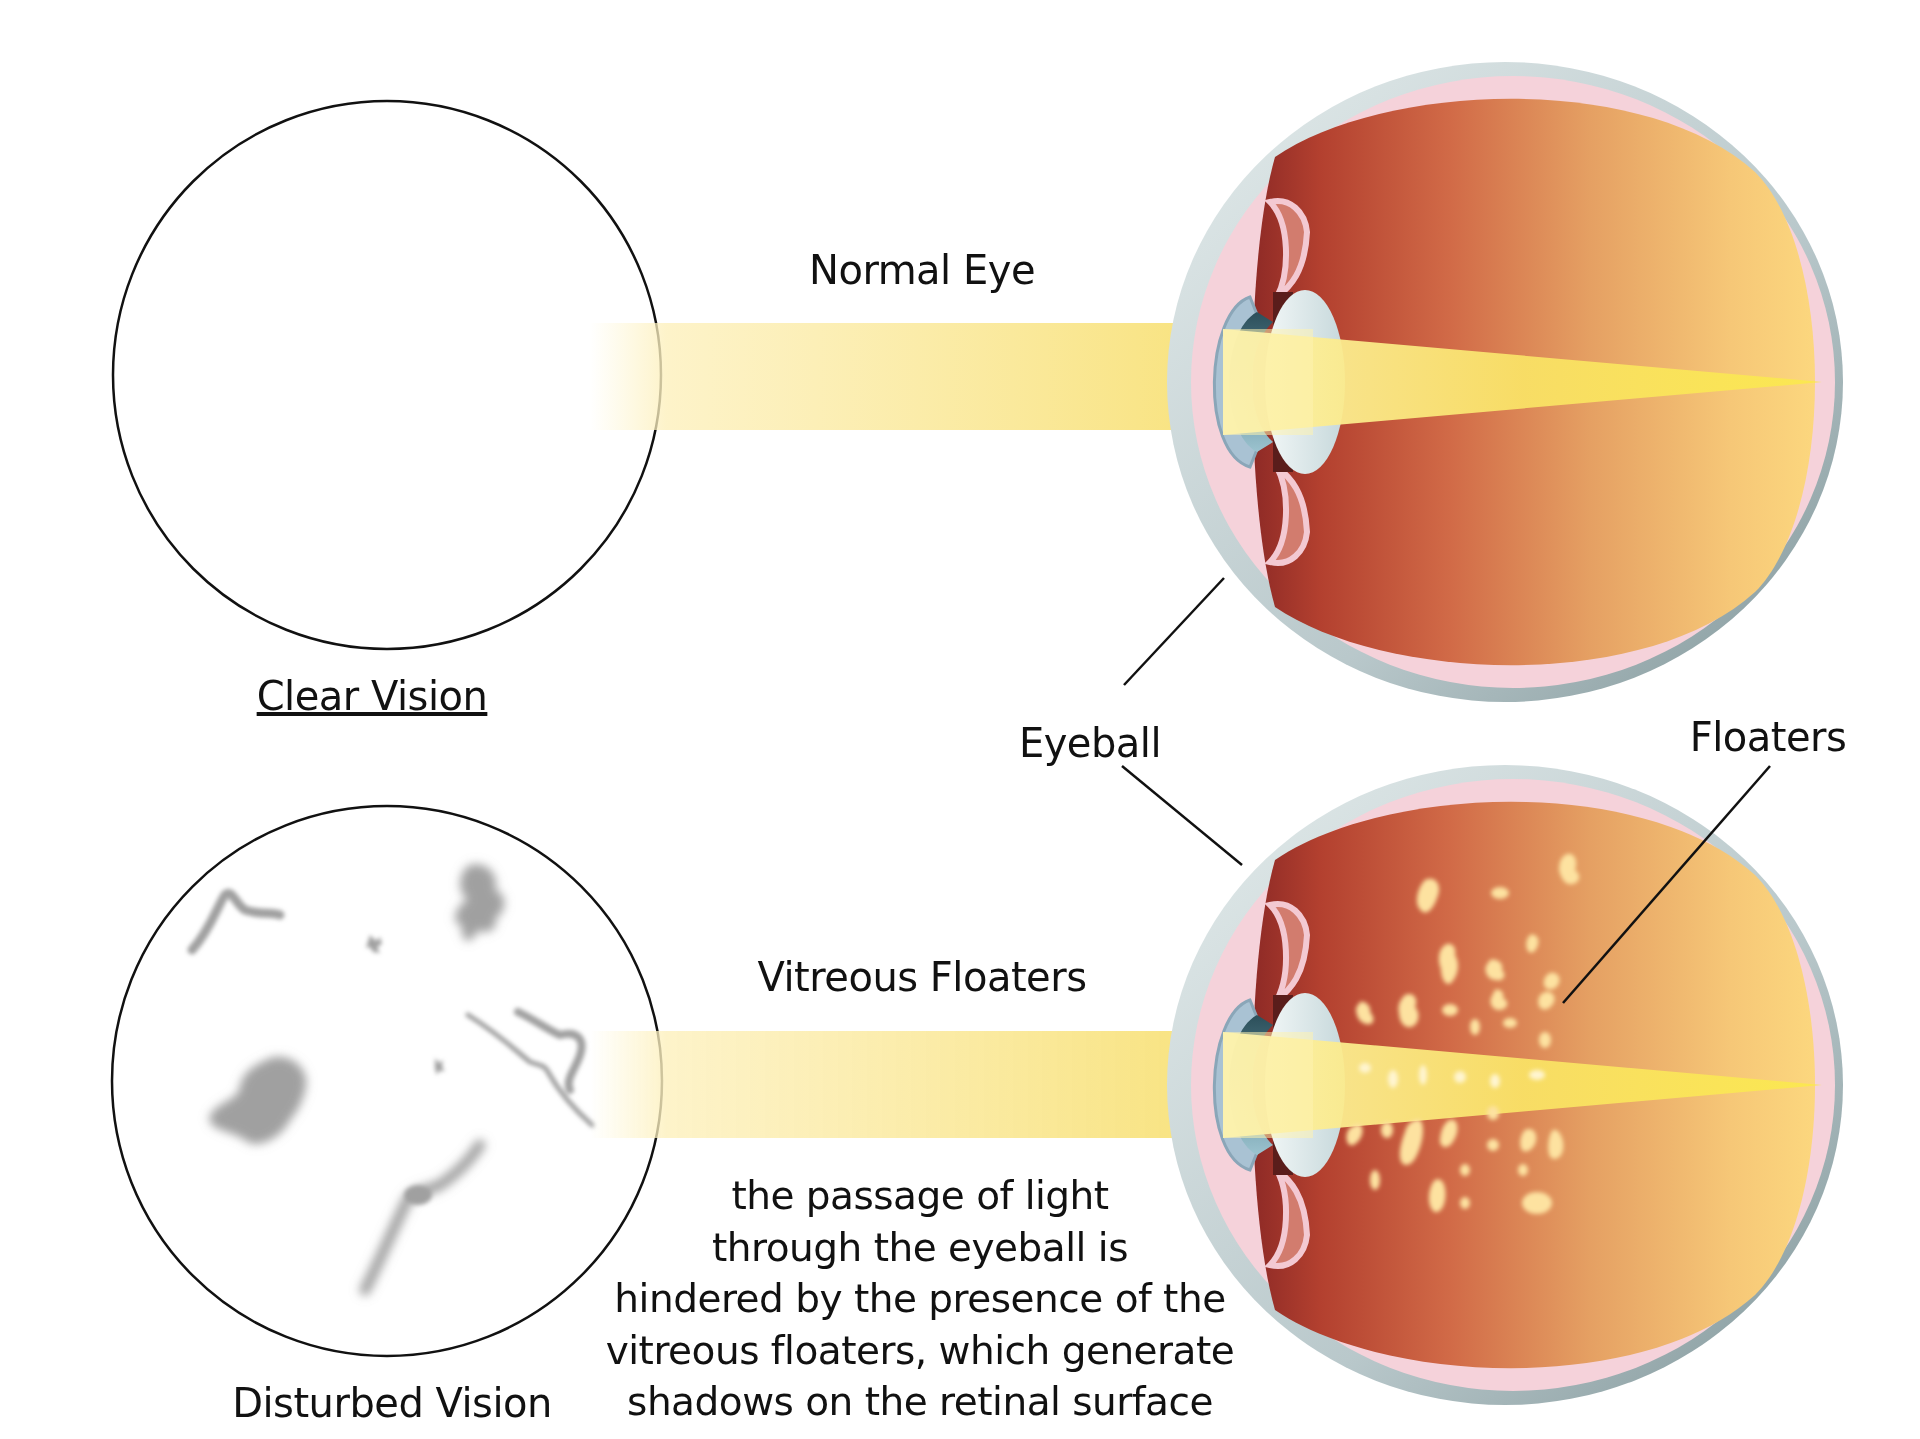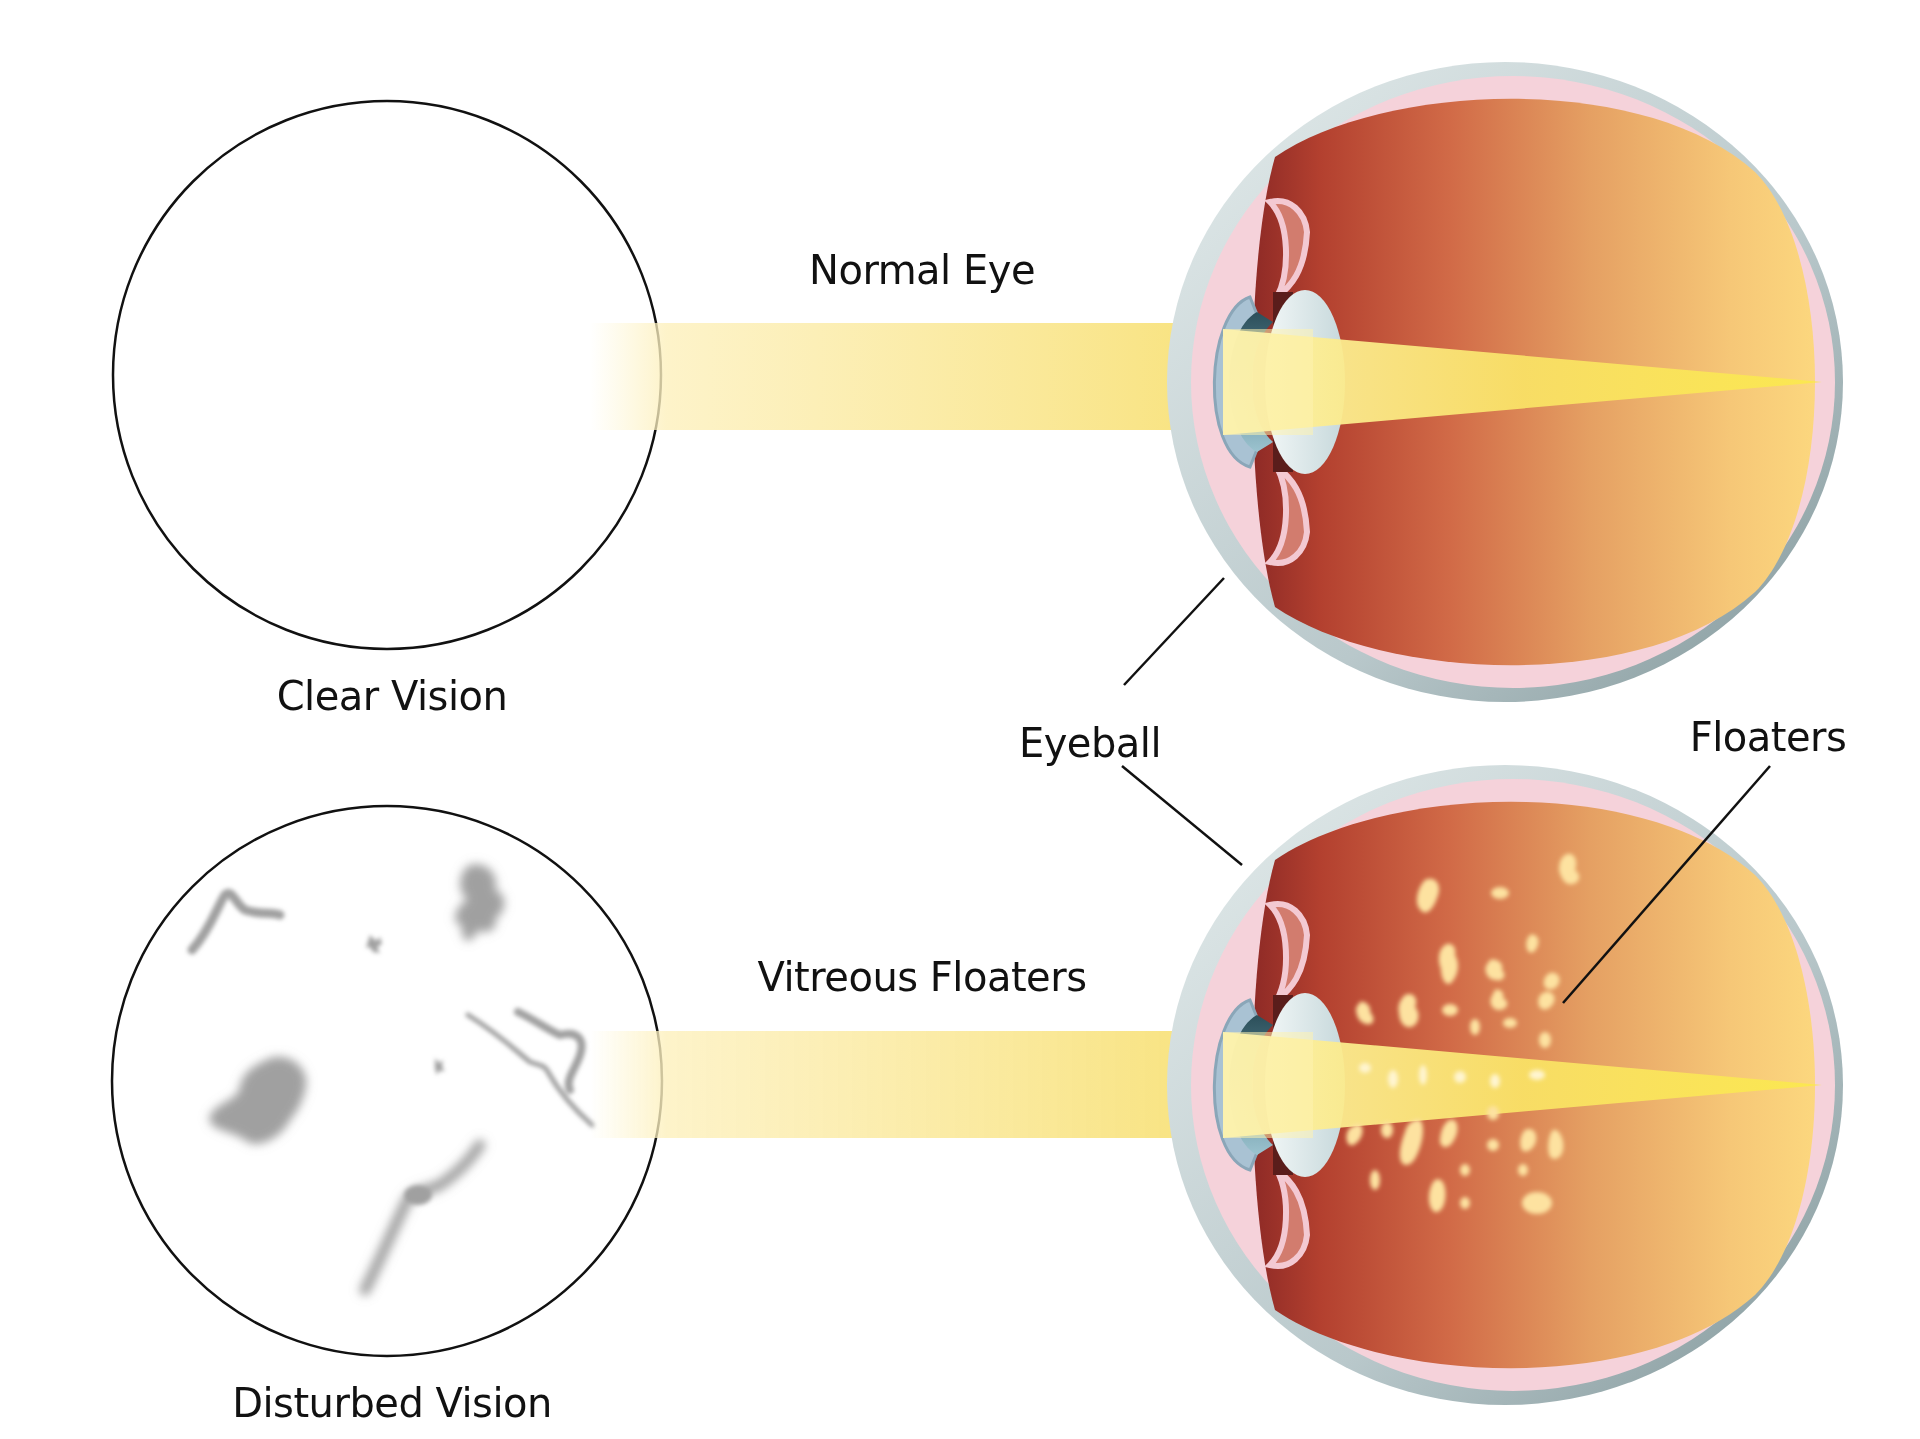--- a/index.html
+++ b/index.html
@@ -153,19 +153,26 @@
     </g>
   </g>
 
   <line x1="1224" y1="578" x2="1124" y2="685" stroke="#111" stroke-width="2.5"></line>
   <line x1="1122" y1="766" x2="1242" y2="865" stroke="#111" stroke-width="2.5"></line>
   <line x1="1770" y1="766" x2="1563" y2="1003" stroke="#111" stroke-width="2.5"></line>
 </svg>
 
 
 <div class="label" style="left:922px; top:250px;">Normal Eye</div>
-<div class="label" style="left:392px; top:676px;">Clear Vision</div>
+<div class="label" style="left:372px; top:676px;text-decoration:underline;">Clear Vision</div>
 <div class="label" style="left:1090px; top:705px;margin-top:18px;">Eyeball</div>
 <div class="label" style="left:1768px; top:705px;margin-top:12px;">Floaters</div>
 <div class="label" style="left:392px; top:1383px;">Disturbed Vision</div>
 <div class="label" style="left:922px; top:957px;">Vitreous Floaters</div>
 
+<div class="caption">
+  <div>the passage of light</div>
+  <div>through the eyeball is</div>
+  <div>hindered by the presence of the</div>
+  <div>vitreous floaters, which generate</div>
+  <div>shadows on the retinal surface</div>
+</div>
 </div>
 
 </body></html>

